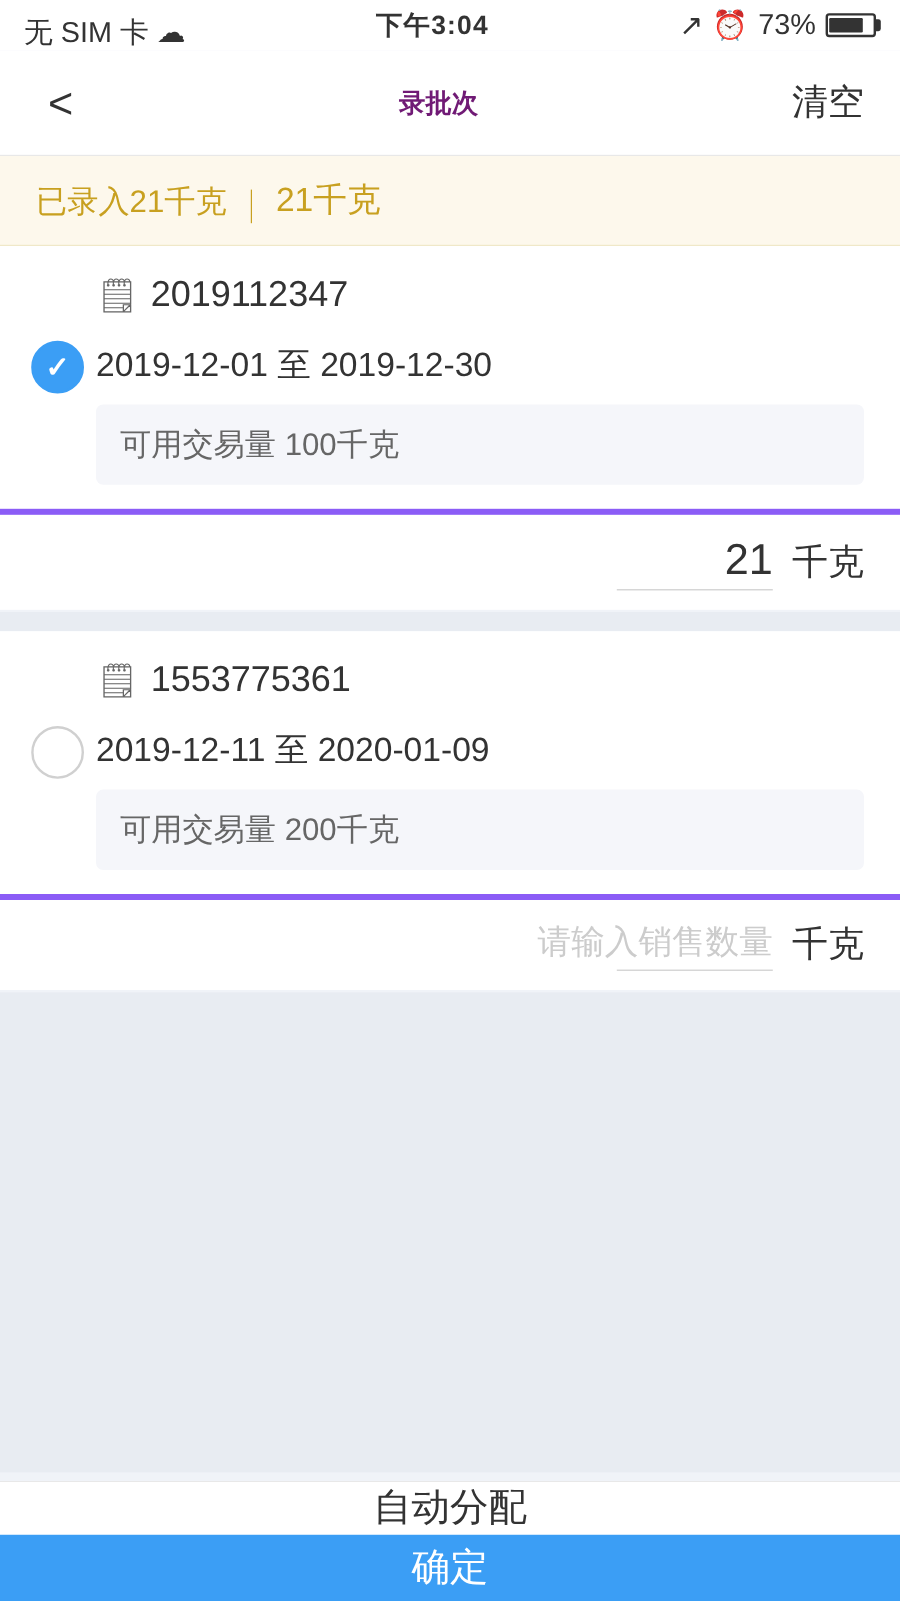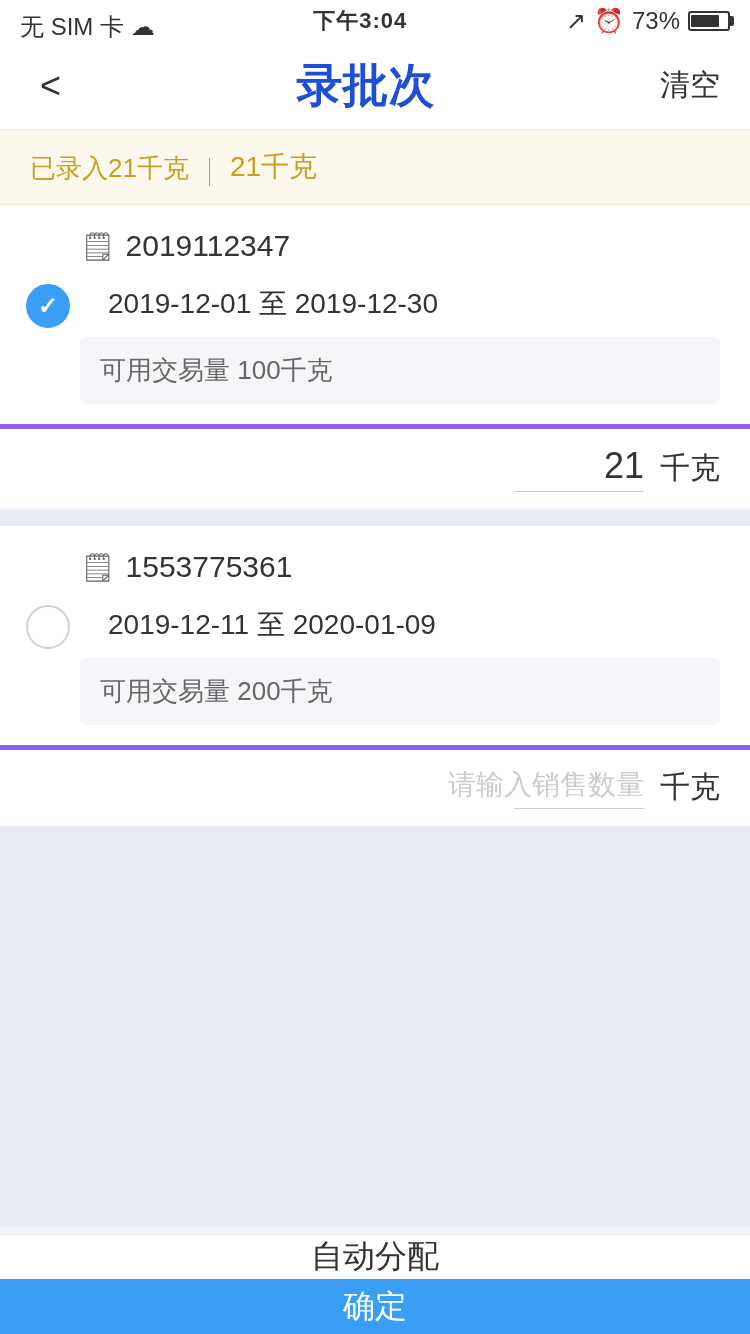--- a/index.html
+++ b/index.html
@@ -78,23 +78,23 @@
       padding: 0 30px;
       border-bottom: 1px solid #e8e8e8;
     }
     .nav-back {
       font-size: 36px;
       color: #333;
       cursor: pointer;
       padding: 10px;
     }
     .nav-title {
-      font-size: 46px;
+      font-size: 22px;
       font-weight: 600;
-      color: #1d4ed8;
+      color: #701a75;
     }
     .nav-clear {
       font-size: 30px;
       color: #333;
       cursor: pointer;
     }
 
     
     .info-banner {
       background: #fdf8ec;
@@ -136,21 +136,21 @@
       font-weight: 500;
       color: #333;
     }
     .batch-icon {
       color: #666;
       font-size: 28px;
     }
     .batch-date-row {
       display: flex;
       align-items: flex-start;
-      padding: 10px 30px 14px 108px;
+      padding: 10px 30px 14px 80px;
       font-size: 28px;
       color: #333;
       position: relative;
     }
     .radio-area {
       position: absolute;
       left: 26px;
       top: 50%;
       transform: translateY(-50%);
     }

